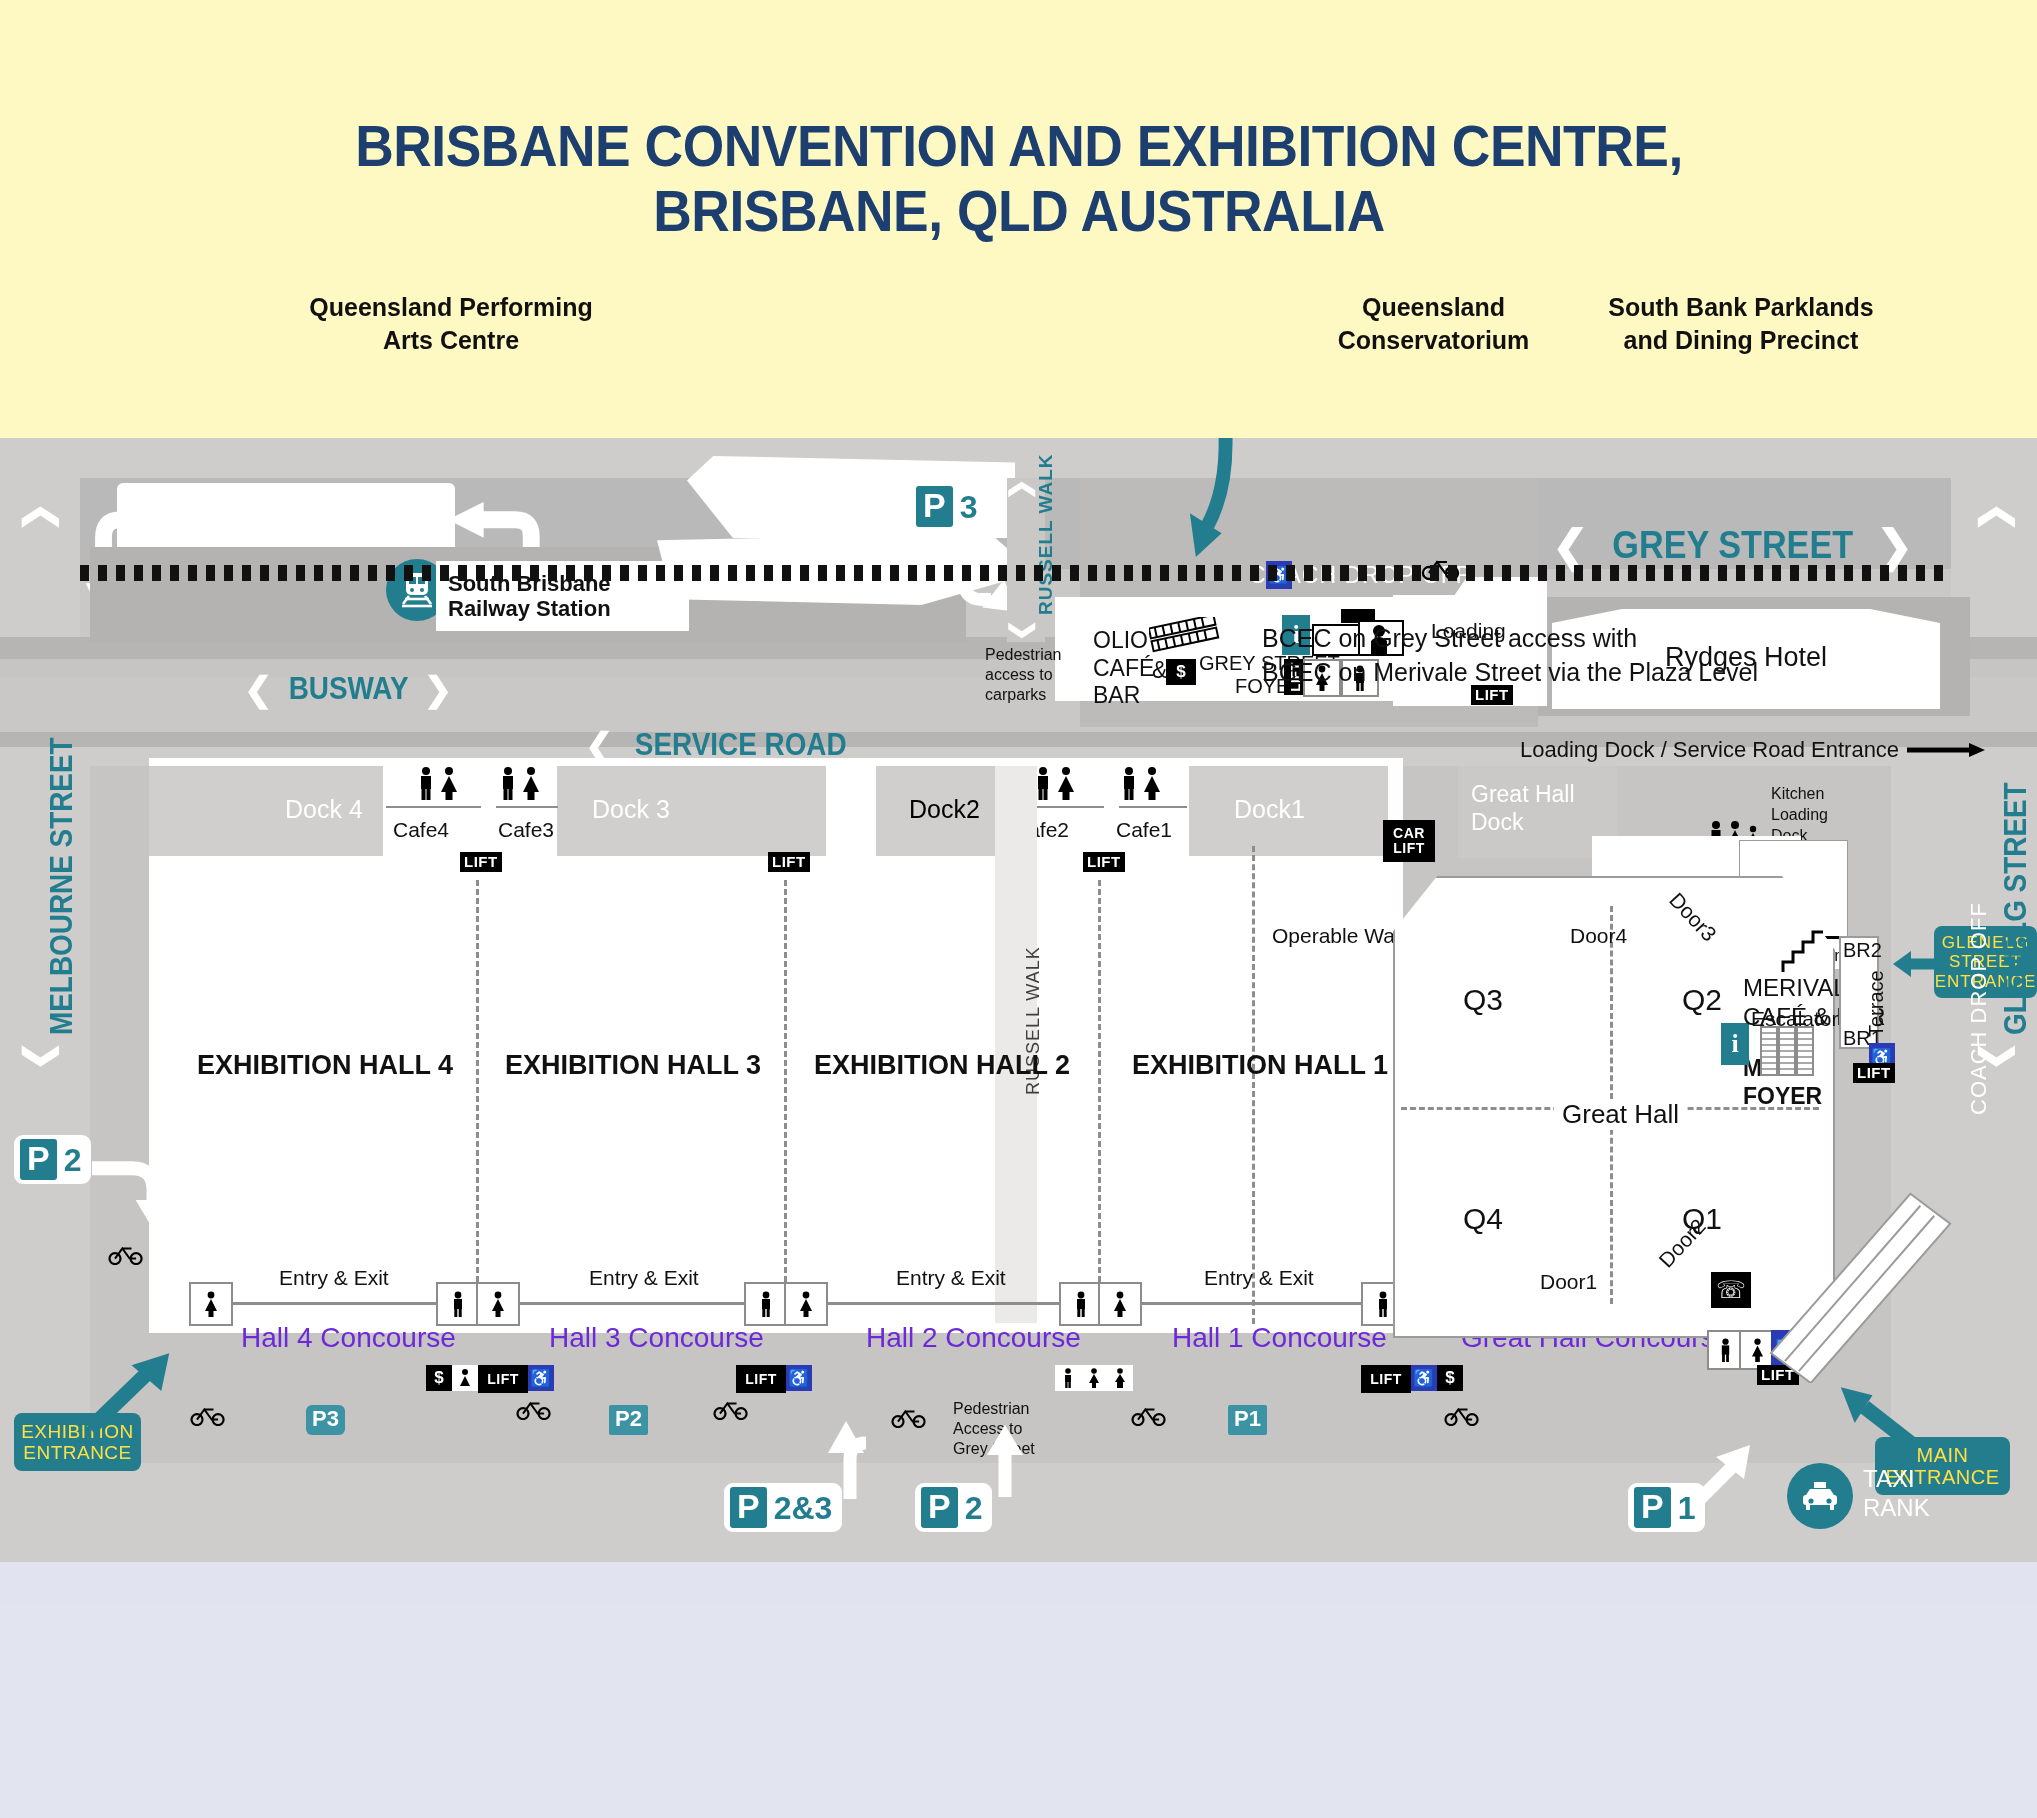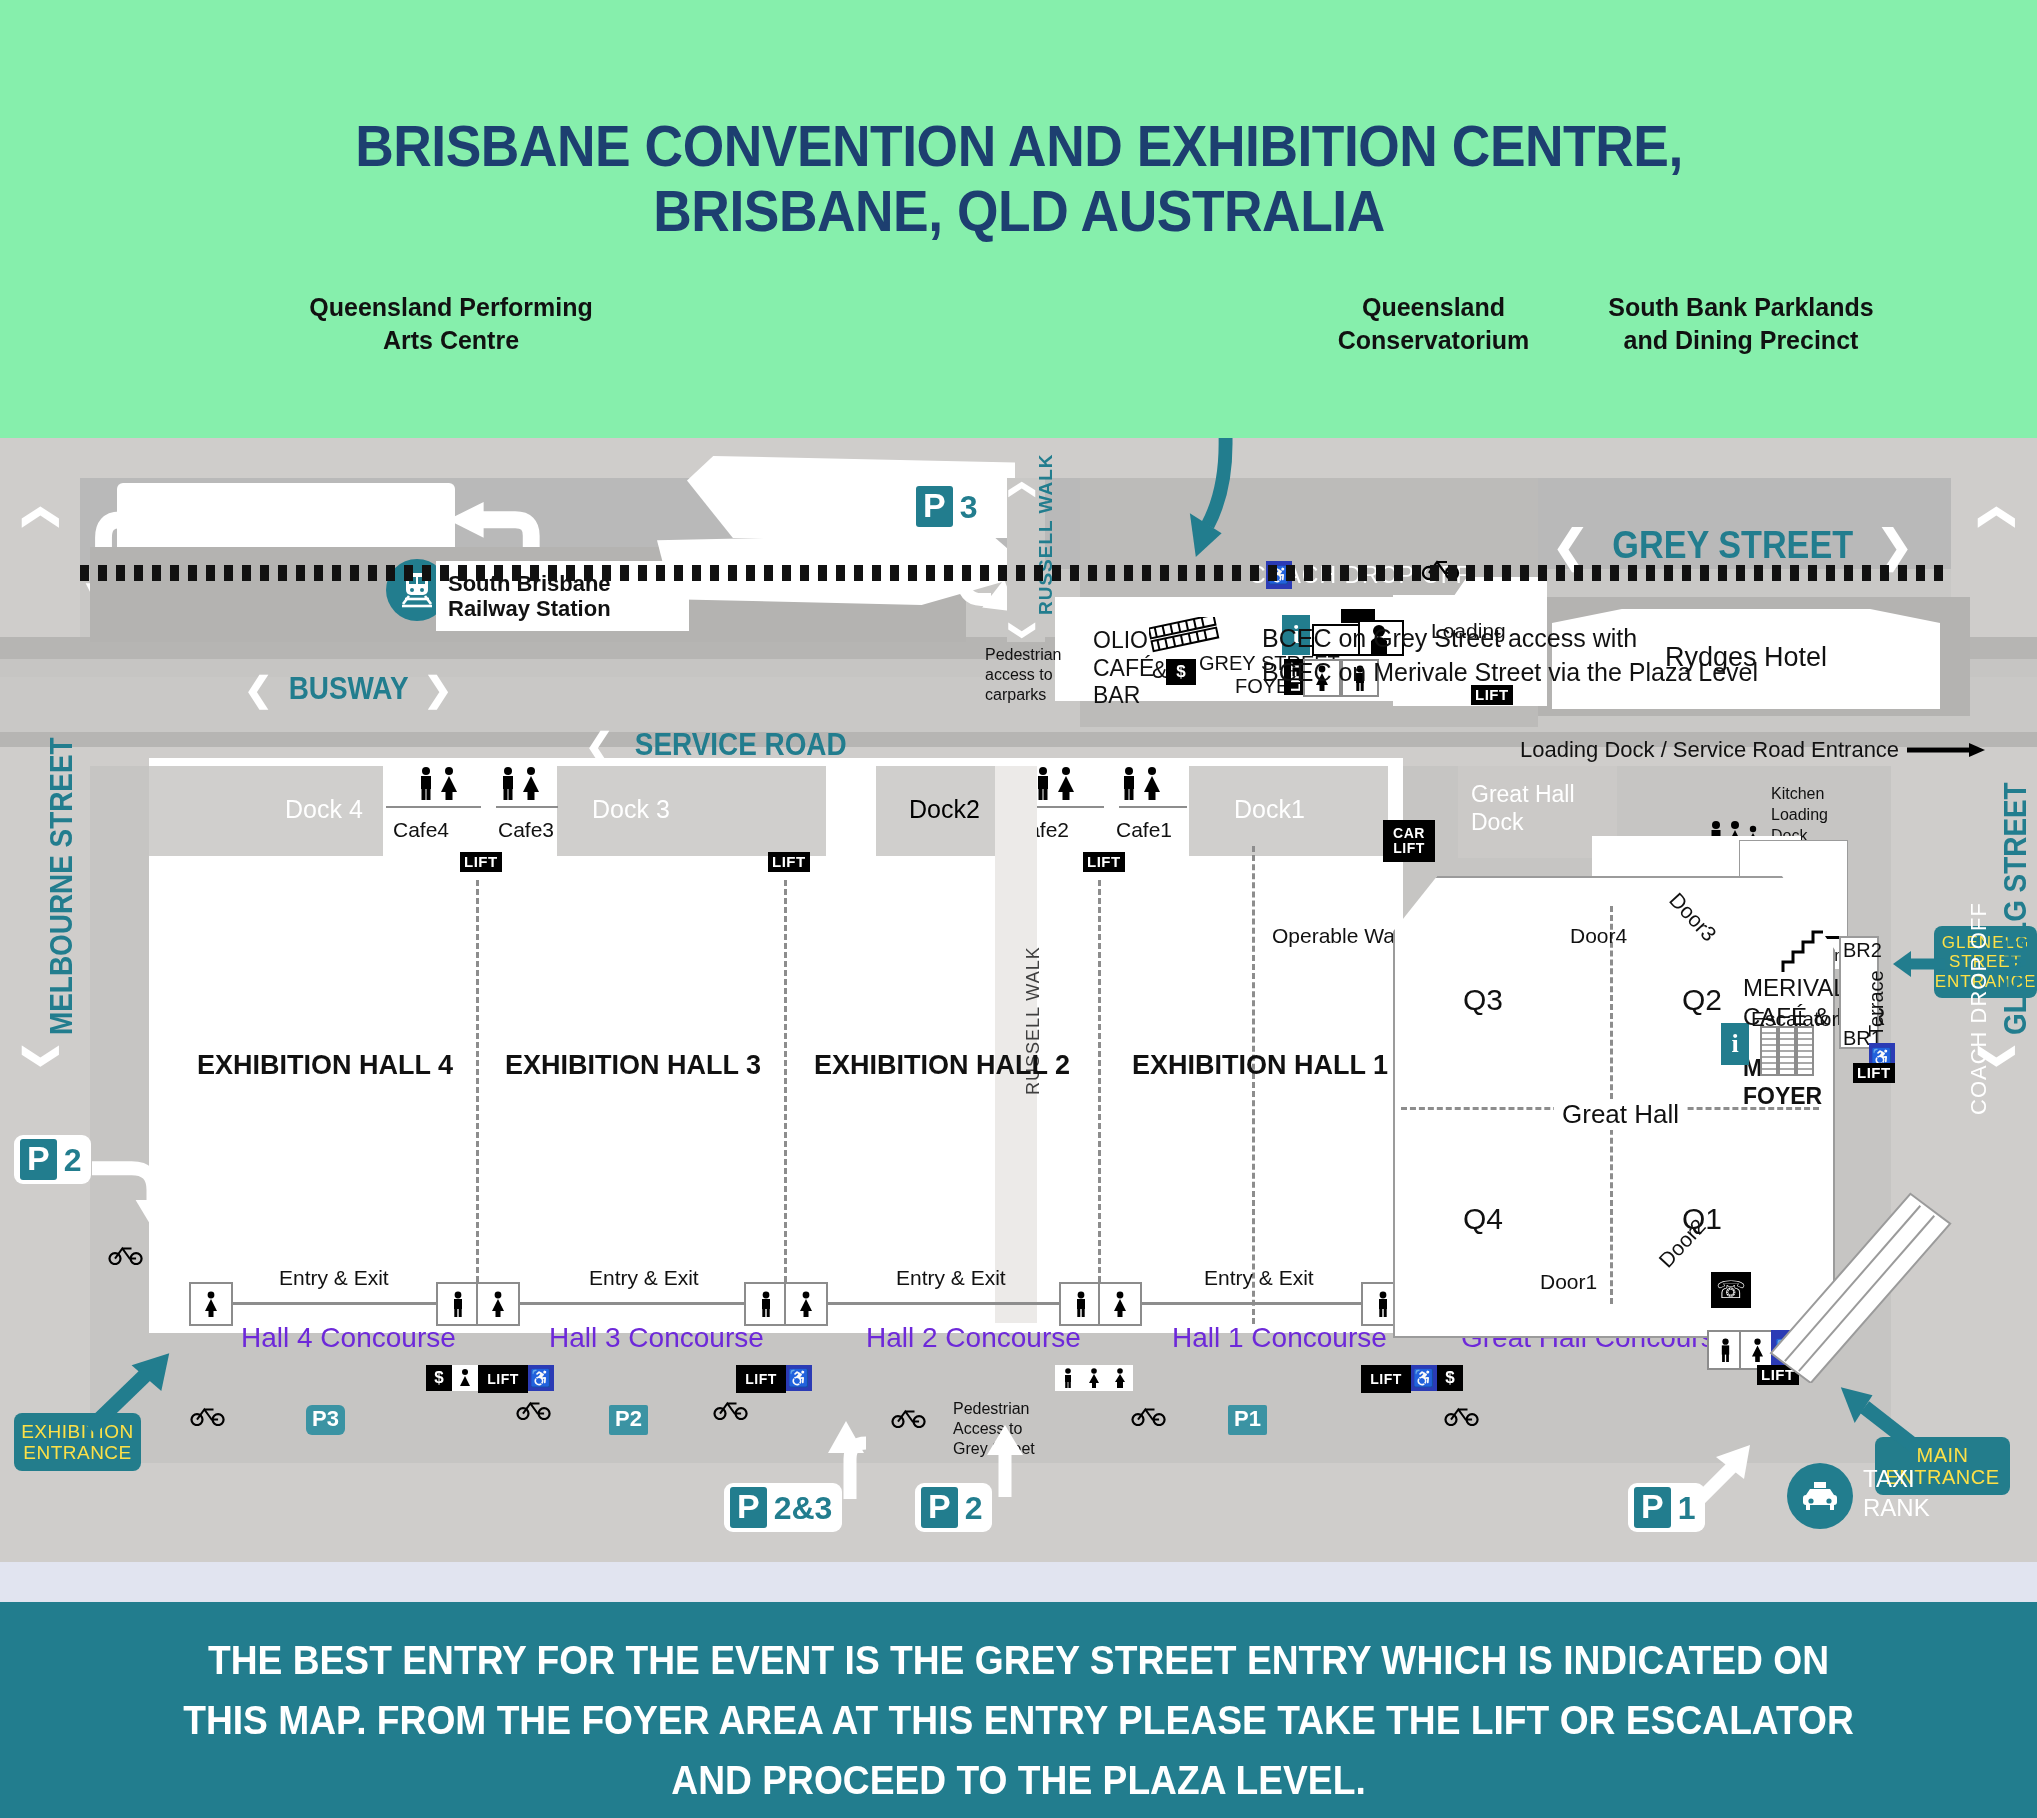--- a/index.html
+++ b/index.html
@@ -6,21 +6,21 @@
   body{
     width:2038px;height:1819px;
     background:#e2e5f0;
     font-family:"Liberation Sans", sans-serif;
     overflow:hidden;
     position:relative;
   }
   .root{position:absolute;inset:0;}
 
   
-  .header{position:absolute;left:0;top:0;width:2038px;height:438px;background:#86efac;}
+  .header{position:absolute;left:0;top:0;width:2038px;height:438px;background:#fef9c3;}
   .title{
     position:absolute;left:0;top:114px;width:2038px;text-align:center;
     color:#1d3f70;font-weight:bold;font-size:58px;line-height:1.12;
     letter-spacing:-0.5px;font-family:"Liberation Sans", sans-serif;
     transform:scaleX(0.92);transform-origin:center top;
   }
 
   
   .map{position:absolute;left:0;top:438px;width:2038px;height:1124px;background:#cfcdcb;overflow:hidden;}
 
@@ -810,18 +810,15 @@
       <span class="n">1</span>
     </div>
     <svg class="abs" style="left:1692px;top:1003px;" width="80" height="70" viewBox="0 0 80 70">
       <path d="M6 60 L42 24" stroke="#fff" stroke-width="13" fill="none"></path>
       <path d="M58 4 L52 38 L24 16 Z" fill="#fff"></path>
     </svg>
 
   </div>
 
   <div class="gapband"></div>
-  <div class="footer">
-    <div class="txt">THE BEST ENTRY FOR THE EVENT IS THE GREY STREET ENTRY WHICH IS INDICATED ON THIS MAP. FROM THE FOYER AREA AT THIS ENTRY PLEASE TAKE THE LIFT OR ESCALATOR AND PROCEED TO THE PLAZA LEVEL.</div>
-  </div>
 
 </div>
 
 
 </body></html>

